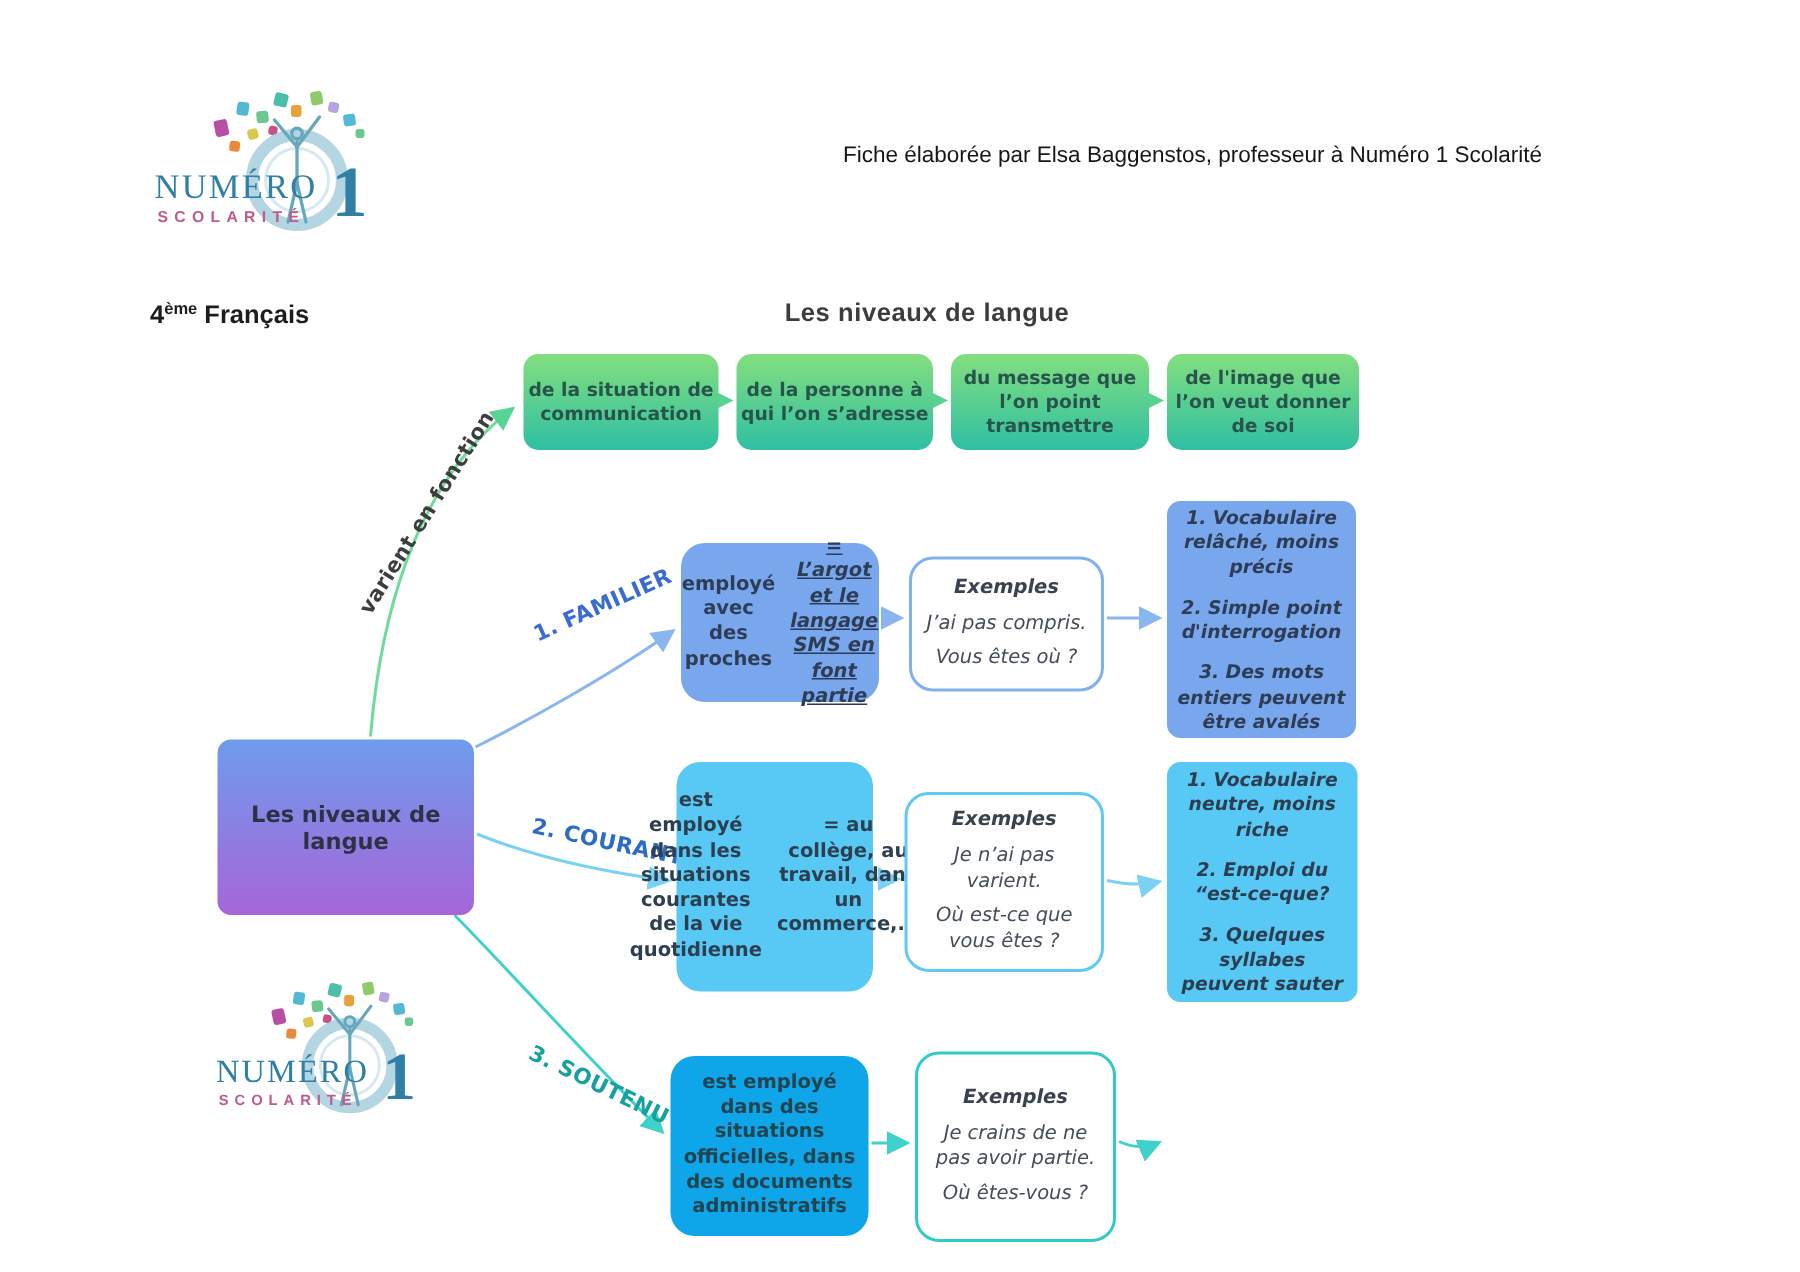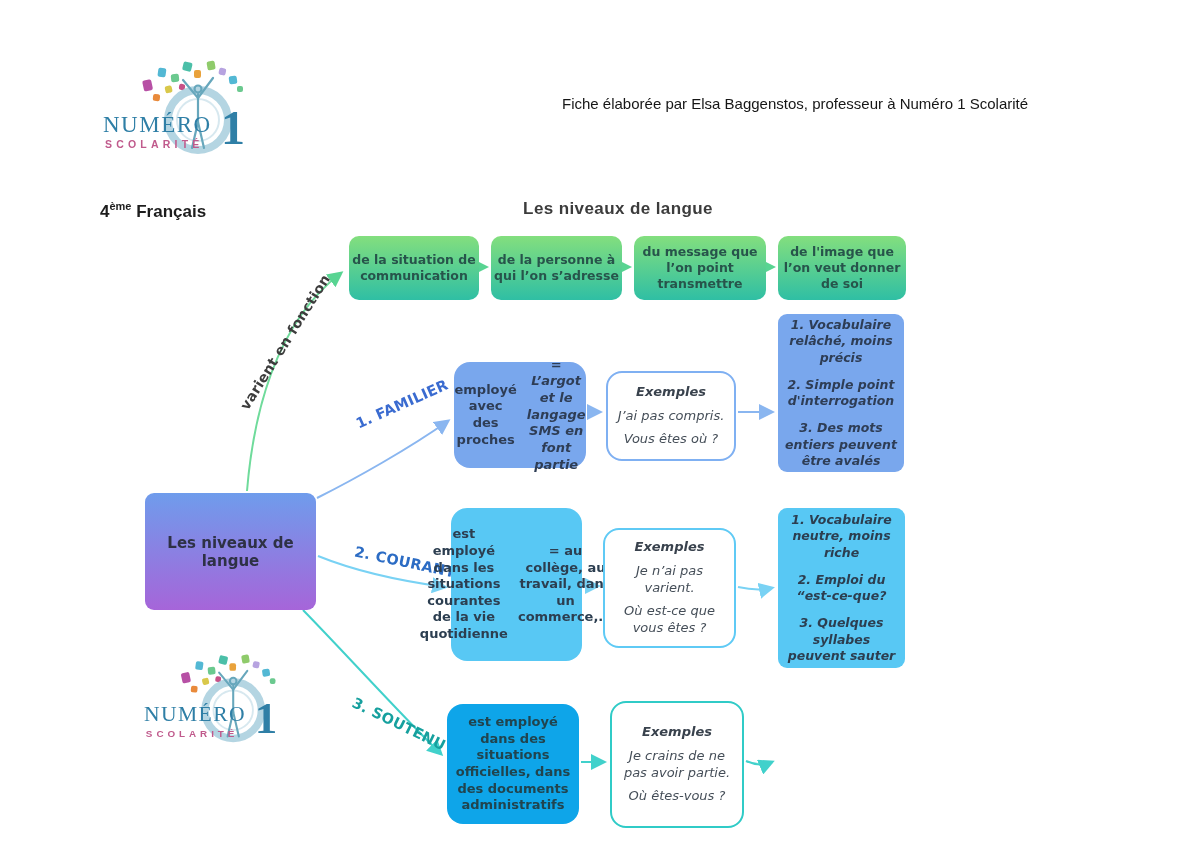--- a/index.html
+++ b/index.html
@@ -51,37 +51,37 @@
   .lab-soutenu{left:343px;top:716px;width:112px;transform:rotate(26deg);color:#16a09e;}
   
   .desc-box{
     border-radius:16px;display:flex;flex-direction:row;justify-content:center;
     align-items:center;text-align:center;font-size:13px;font-weight:bold;
     line-height:1.28;padding:8px 7px;gap:10px;
   }
   .desc-familier{left:454px;top:362px;width:132px;height:106px;background:#79a7ed;color:#2e3d55;}
   .desc-courant{left:451px;top:508px;width:131px;height:153px;background:#58c8f4;color:#2c3e50;}
   .desc-soutenu{left:447px;top:704px;width:132px;height:120px;background:#0ea5e9;color:#21444e;}
-  .note-italic{font-style:italic;}
+  .note-italic{font-style:italic;text-decoration:underline;}
   .ex-box{
     background:#ffffff;border:2px solid;border-radius:16px;
     display:flex;flex-direction:column;justify-content:center;align-items:center;
     text-align:center;font-size:13px;font-style:italic;color:#454e58;
     line-height:1.3;gap:7px;padding:6px;
   }
   .ex-familier{left:606px;top:371px;width:130px;height:90px;border-color:#7fb0f2;}
   .ex-courant{left:603px;top:528px;width:133px;height:120px;border-color:#5fcaf5;}
   .ex-soutenu{left:610px;top:701px;width:134px;height:127px;border-color:#30cbc7;}
   .ex-title{font-weight:bold;color:#39424d;}
   .feat-box{
     border-radius:9px;display:flex;flex-direction:column;justify-content:center;
     align-items:center;text-align:center;font-size:12.5px;font-weight:bold;
     font-style:italic;line-height:1.3;gap:11px;padding:8px 6px;
   }
-  .feat-familier{left:778px;top:314px;width:126px;height:158px;background:#79a7ed;color:#2e3d55;}
+  .feat-familier{left:778px;top:334px;width:126px;height:158px;background:#79a7ed;color:#2e3d55;}
   .feat-courant{left:778px;top:508px;width:127px;height:160px;background:#58c8f4;color:#2c3e50;}
   .feat-soutenu{left:778px;top:687px;width:129px;height:155px;
     background:linear-gradient(180deg,#58da97 0%,#1fc0c8 100%);color:#2a4f46;}
   
   svg.connectors{left:0;top:0;pointer-events:none;}
   .logo-top{left:95px;top:58px;}
   .logo-bottom{left:136px;top:652px;}
 </style>
 </head>
 <body>

